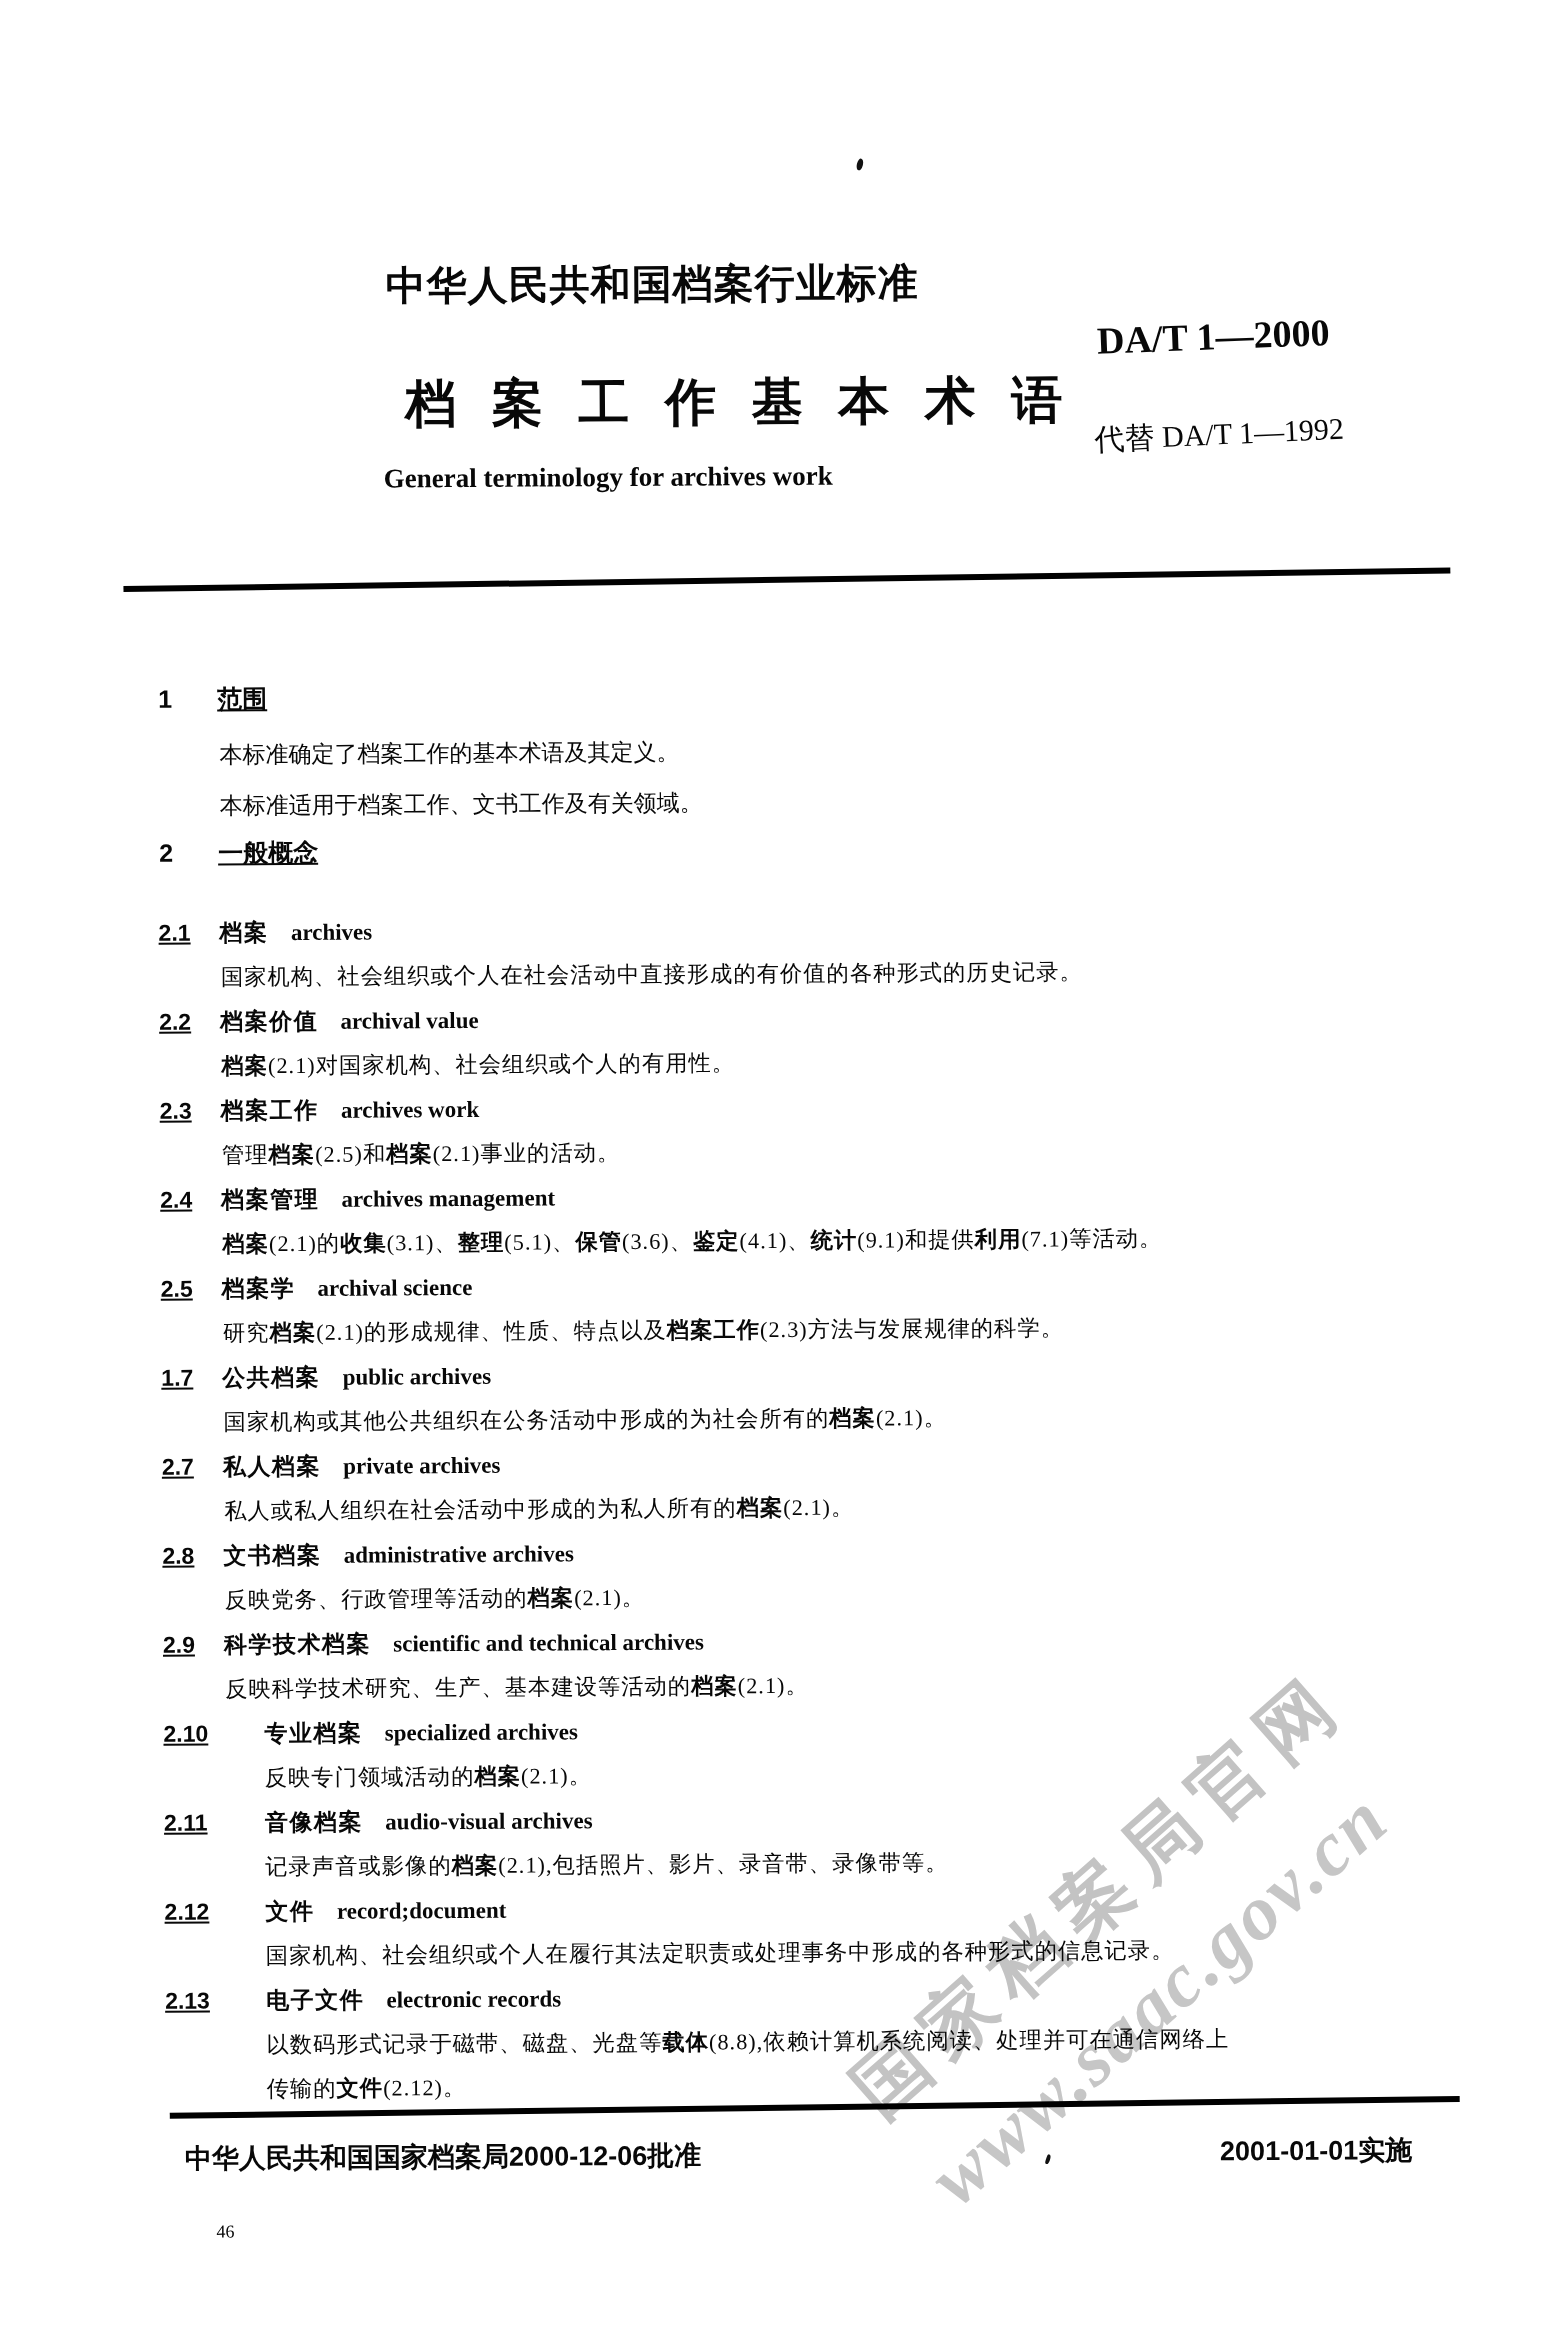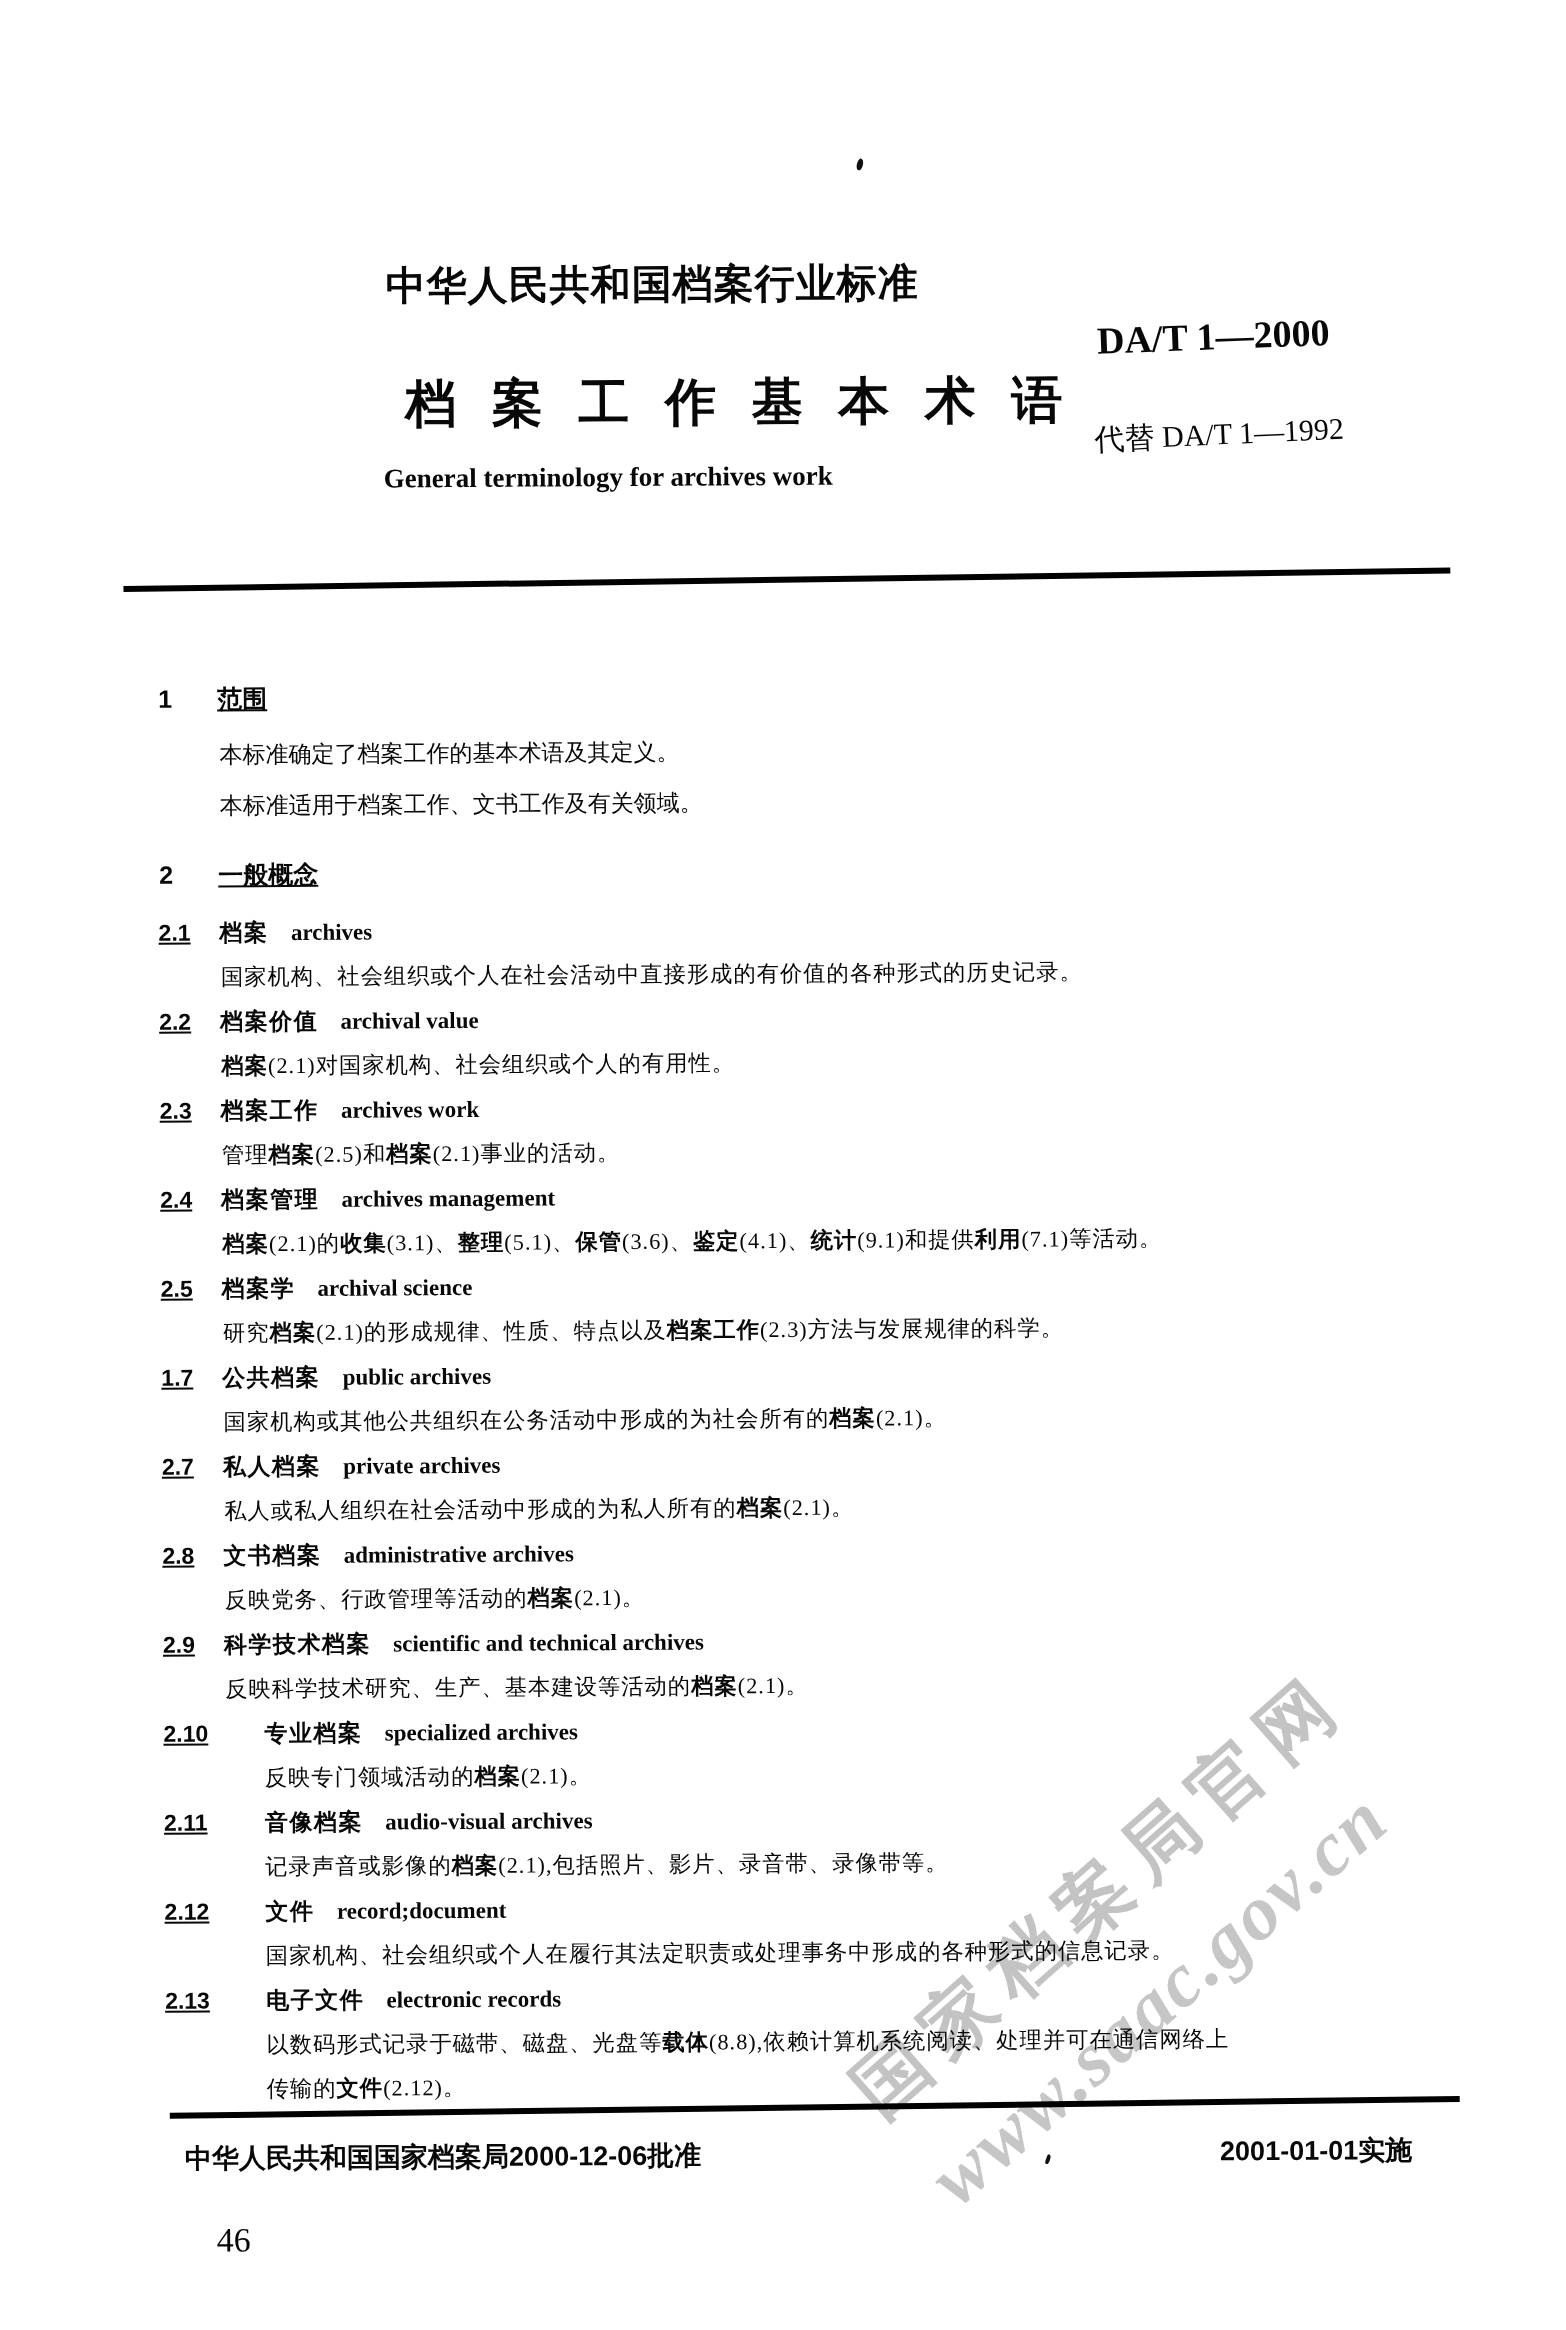--- a/index.html
+++ b/index.html
@@ -41,21 +41,21 @@
   .rule-top    { left:127px; top:582px; width:1327px; height:6.3px; transform:rotate(-0.45deg); }
   .rule-bottom { left:164px; top:2109px; width:1290px; height:5.8px; transform:rotate(-0.40deg); }
 
   
   .s-heading {
     position:absolute; left:161px;
     font-family:"Liberation Sans", sans-serif; font-weight:700;
     font-size:25px; white-space:nowrap;text-decoration:underline;
   }
   #s1-heading { top:679px; }
-  #s2-heading { top:855px; }
+  #s2-heading { top:833px; }
   .s-heading .s-num { display:inline-block; width:59px; }
   .para {
     position:absolute; left:222px;
     font-size:23px; white-space:nowrap;
   }
   #para-1 { top:736px; }
   #para-2 { top:787px; }
 
   .terms { position:absolute; left:160px; top:907px; width:1298px; }
   .term-heading { line-height:44px; font-size:23px; white-space:nowrap; }
@@ -98,21 +98,21 @@
   .footer-approval {
     position:absolute; left:179px; top:2137px;
     font-family:"Liberation Sans", sans-serif; font-weight:700;
     font-size:27px; white-space:nowrap;
   }
   .footer-impl {
     position:absolute; left:1214px; top:2136px;
     font-family:"Liberation Sans", sans-serif; font-weight:700;
     font-size:27px; white-space:nowrap;
   }
-  .page-num { position:absolute; left:210px; top:2218px; font-size:34px; }
+  .page-num { position:absolute; left:210px; top:2218px; font-size:18px; }
 
   
   .speck { position:absolute; background:#111; border-radius:50%; }
   .speck-1 { left:863px; top:159px; width:6.3px; height:12px; transform:rotate(14deg); }
   .speck-2 { left:1040px; top:2156px; width:4.4px; height:9.7px; transform:rotate(18deg); border-radius:40% 60% 60% 40%; }
 </style>
 </head>
 <body>
 
 <div class="page">

